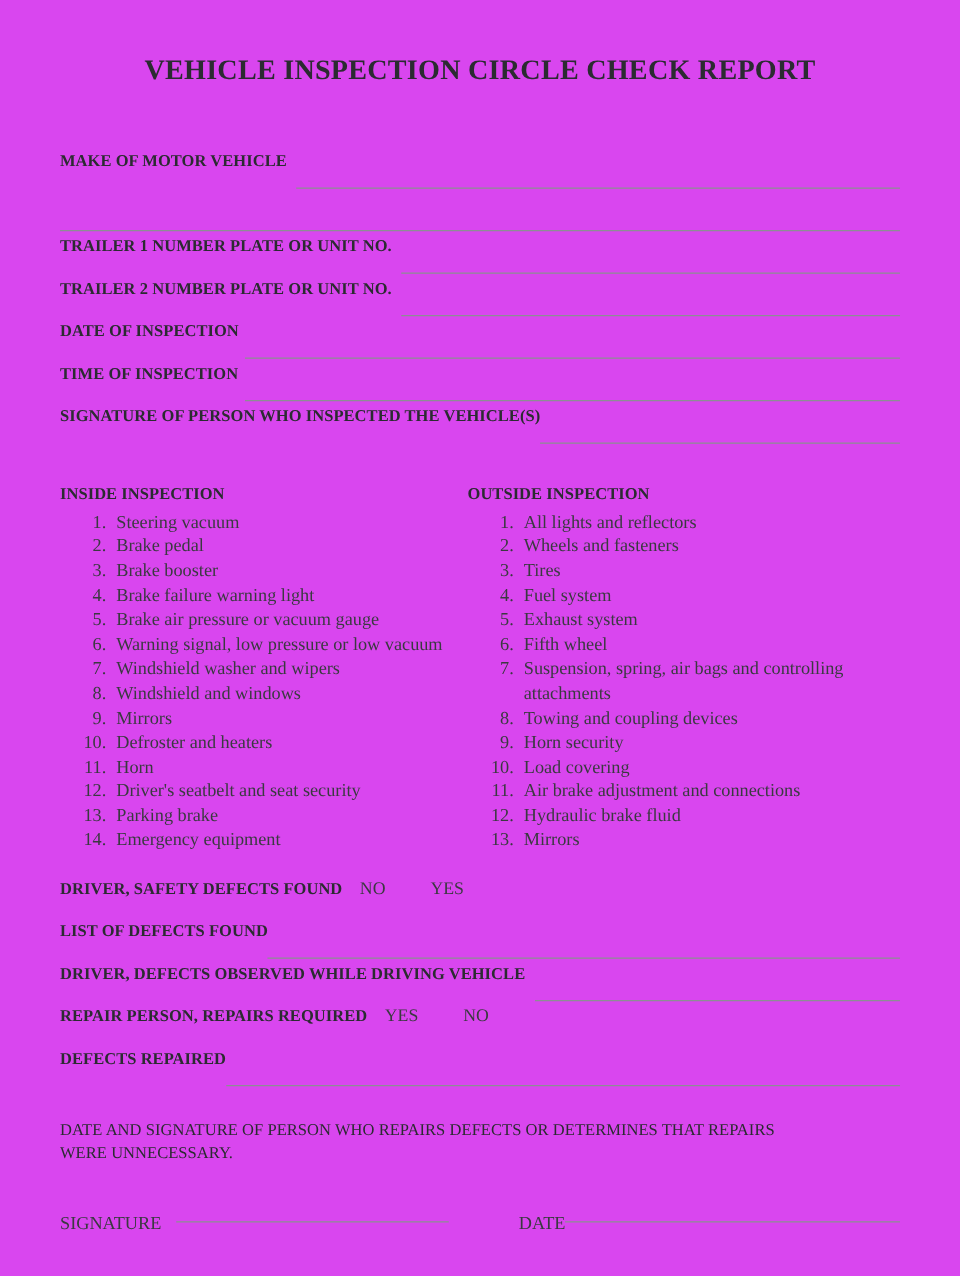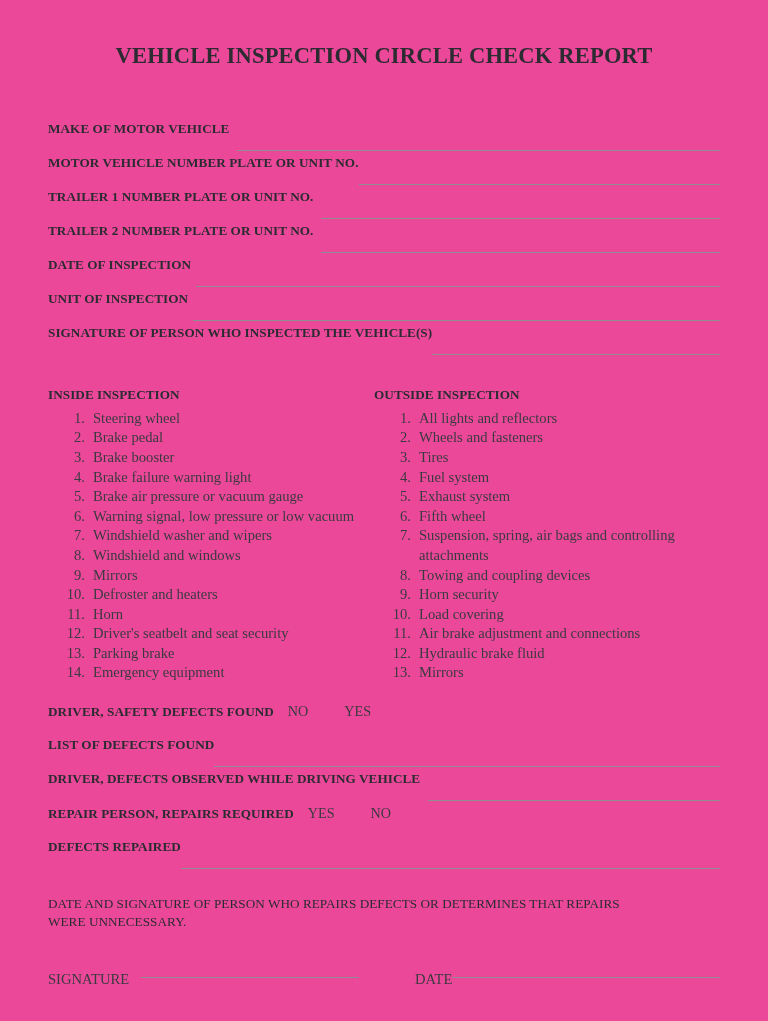--- a/index.html
+++ b/index.html
@@ -15,21 +15,21 @@
     font-family: "Liberation Serif", "DejaVu Serif", serif;
     color: #2b2b31;
     overflow: hidden;
   }
   .page {
     position: relative;
     width: 768px;
     height: 1021px;
     box-sizing: border-box;
     padding: 0 48px;
-    background: #ec4899;
+    background: #d946ef;
   }
 
   
   .doc-title {
     text-align: center;
     font-weight: bold;
     font-size: 22.5px;
     letter-spacing: 0.2px;
     color: #2b2b31;
     margin: 0;
@@ -161,58 +161,57 @@
   <h1 class="doc-title">VEHICLE INSPECTION CIRCLE CHECK REPORT</h1>
 
   <div class="fields">
 
     <div class="field-row">
       <span class="field-label">MAKE OF MOTOR VEHICLE</span>
       <span class="field-rule gap-md"></span>
     </div>
 
     <div class="field-row">
-      <span class="field-label">MOTOR VEHICLE NUMBER PLATE OR UNIT NO.</span>
       <span class="field-rule gap-none"></span>
     </div>
 
     <div class="field-row">
       <span class="field-label">TRAILER 1 NUMBER PLATE OR UNIT NO.</span>
       <span class="field-rule gap-md"></span>
     </div>
 
     <div class="field-row">
       <span class="field-label">TRAILER 2 NUMBER PLATE OR UNIT NO.</span>
       <span class="field-rule gap-md"></span>
     </div>
 
     <div class="field-row">
       <span class="field-label">DATE OF INSPECTION</span>
       <span class="field-rule gap-sm"></span>
     </div>
 
     <div class="field-row">
-      <span class="field-label">UNIT OF INSPECTION</span>
+      <span class="field-label">TIME OF INSPECTION</span>
       <span class="field-rule gap-sm"></span>
     </div>
 
 
     <div class="field-row">
       <span class="field-label">SIGNATURE OF PERSON WHO INSPECTED THE VEHICLE(S)</span>
       <span class="field-rule gap-none"></span>
     </div>
 
   </div>
 
   <div class="lists">
 
     <div class="list-col">
       <div class="col-heading">INSIDE INSPECTION</div>
       <ol class="insp">
-        <li><span class="num">1.</span><span>Steering wheel</span></li>
+        <li><span class="num">1.</span><span>Steering vacuum</span></li>
         <li><span class="num">2.</span><span>Brake pedal</span></li>
         <li><span class="num">3.</span><span>Brake booster</span></li>
         <li><span class="num">4.</span><span>Brake failure warning light</span></li>
         <li><span class="num">5.</span><span>Brake air pressure or vacuum gauge</span></li>
         <li><span class="num">6.</span><span>Warning signal, low pressure or low vacuum</span></li>
         <li><span class="num">7.</span><span>Windshield washer and wipers</span></li>
         <li><span class="num">8.</span><span>Windshield and windows</span></li>
         <li><span class="num">9.</span><span>Mirrors</span></li>
         <li><span class="num">10.</span><span>Defroster and heaters</span></li>
         <li><span class="num">11.</span><span>Horn</span></li>

